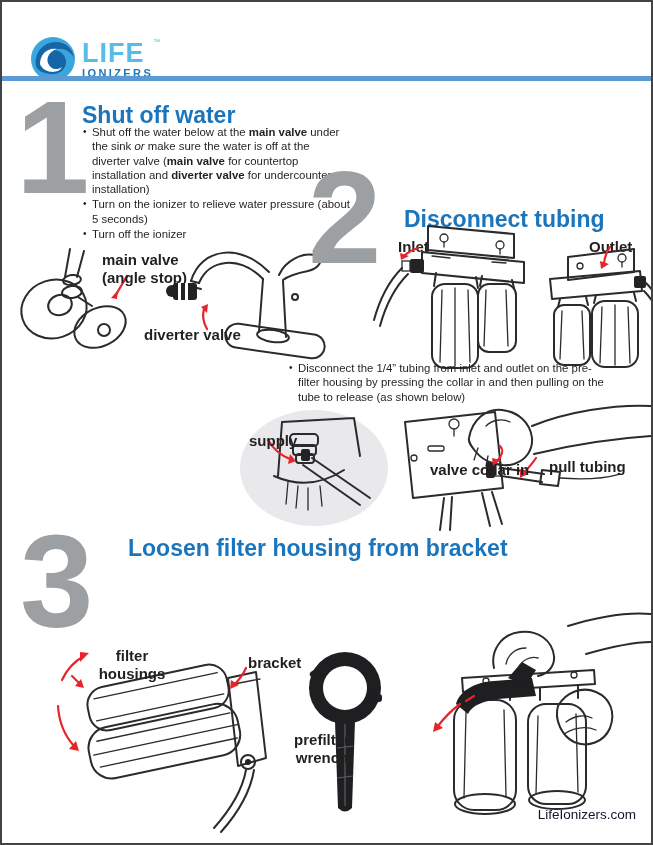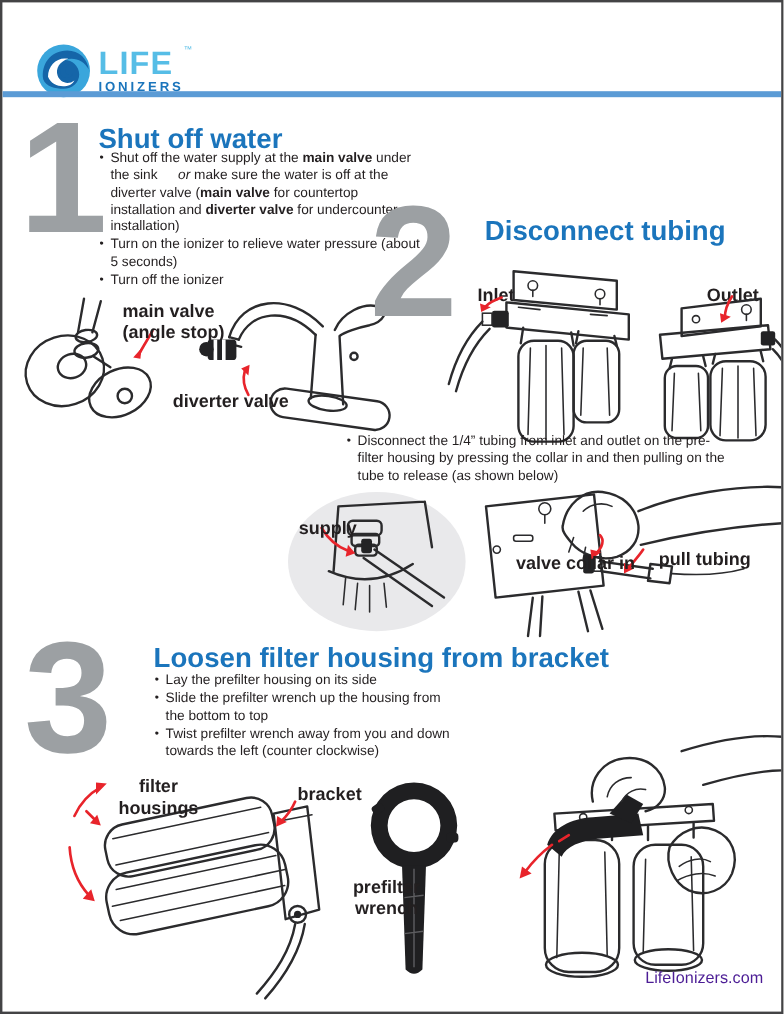--- a/index.html
+++ b/index.html
@@ -16,24 +16,24 @@
   .title{position:absolute;left:148px;top:26px;width:492px;font-size:33px;font-weight:700;
          color:#808285;letter-spacing:-0.5px;white-space:nowrap;}
   .rule{position:absolute;left:0;right:0;top:74px;height:5px;background:#5b9bd5;}
   
   .num{position:absolute;font-size:132px;font-weight:700;color:#9ca0a3;line-height:1;letter-spacing:-3px;}
   .step-h{position:absolute;font-size:23px;font-weight:700;color:#1b75bc;white-space:nowrap;}
   .bullets{position:absolute;list-style:none;margin:0;padding:0;font-size:11.4px;line-height:14.3px;}
   .bullets li{position:relative;padding-left:10px;margin:0 0 1px 0;}
   .bullets li::before{content:"\2022";position:absolute;left:1px;top:0;font-size:10px;color:#231f20;}
   .b{font-weight:700;}
-  .i{font-style:italic;margin-left:14px;}
+  .i{font-style:italic;}
   
   .lbl{position:absolute;font-size:15px;font-weight:700;color:#231f20;line-height:1.18;white-space:pre-line;}
-  .footer{position:absolute;right:15px;top:805px;font-size:13.5px;color:#4c1d95;}
+  .footer{position:absolute;right:15px;top:805px;font-size:13.5px;color:#0f172a;}
   svg{display:block;overflow:visible;}
   .line{stroke:#2b2b2d;stroke-width:2;fill:none;stroke-linecap:round;stroke-linejoin:round;}
   .thin{stroke:#2b2b2d;stroke-width:1.3;fill:none;stroke-linecap:round;}
   .dark{fill:#232325;stroke:none;}
   .red{stroke:#e8242b;stroke-width:2.2;fill:none;stroke-linecap:round;}
   .redf{fill:#e8242b;stroke:none;}
 </style>
 </head>
 <body>
 
@@ -51,21 +51,21 @@
     <span class="logo-text">
       <span class="logo-life"><span>LIFE</span><span class="logo-tm">™</span></span>
       <span class="logo-ionizers">IONIZERS</span>
     </span>
   </div>
   <div class="rule"></div>
 
   <div class="num" style="left:14px;top:80px;">1</div>
   <div class="step-h" style="left:80px;top:100px;">Shut off water</div>
   <ul class="bullets" style="left:80px;top:123px;width:268px;">
-    <li><span>Shut off the water supply at the </span><span class="b">main valve</span><span> under the sink </span><span class="i">or</span><span> make sure the water is off at the diverter valve (</span><span class="b">main valve</span><span> for countertop installation and </span><span class="b">diverter valve</span><span> for undercounter installation)</span></li>
+    <li><span>Shut off the water below at the </span><span class="b">main valve</span><span> under the sink </span><span class="i">or</span><span> make sure the water is off at the diverter valve (</span><span class="b">main valve</span><span> for countertop installation and </span><span class="b">diverter valve</span><span> for undercounter installation)</span></li>
     <li>Turn on the ionizer to relieve water pressure (about 5 seconds)</li>
     <li>Turn off the ionizer</li>
   </ul>
 
   <span class="abs" style="left:14px;top:243px;">
     <svg width="118" height="120" viewBox="0 0 118 120">
       <ellipse class="line" cx="38" cy="64" rx="33" ry="29" transform="rotate(-18 38 64)"></ellipse>
       <ellipse class="line" cx="44" cy="60" rx="12" ry="10" transform="rotate(-18 44 60)"></ellipse>
       <path class="line" d="M54,4 L49,32 M68,6 L61,32"></path>
       <ellipse class="line" cx="56" cy="35" rx="9" ry="5" transform="rotate(-8 56 35)"></ellipse>
@@ -98,21 +98,21 @@
       <circle class="dark" cx="5" cy="56" r="6"></circle>
       <path class="line" d="M112,40 C118,26 136,16 150,21 C157,24 153,33 141,36 C131,38 120,42 116,45"></path>
       <circle class="line" cx="128" cy="62" r="3"></circle>
       <path class="red" d="M40,94 C36,87 35,81 37,74"></path>
       <polygon class="redf" points="34,72 41,69 40,78"></polygon>
     </svg>
   </span>
   <div class="lbl" style="left:142px;top:324px;">diverter valve</div>
 
   <div class="num" style="left:306px;top:150px;">2</div>
-  <div class="step-h" style="left:402px;top:177px;">Disconnect tubing</div>
+  <div class="step-h" style="left:402px;top:204px;">Disconnect tubing</div>
   <div class="lbl" style="left:396px;top:236px;">Inlet</div>
   <div class="lbl" style="left:587px;top:236px;text-align:right;">Outlet</div>
 
   <span class="abs" style="left:370px;top:220px;">
     <svg width="168" height="148" viewBox="0 0 168 148">
       <path class="line" d="M56,4 L142,12 L142,36 L56,28 Z"></path>
       <circle class="thin" cx="72" cy="16" r="4"></circle>
         <path class="thin" d="M72,20 L72,25"></path>
       <circle class="thin" cx="128" cy="23" r="4"></circle>
         <path class="thin" d="M128,27 L128,32"></path>
@@ -205,25 +205,20 @@
         <path class="red" d="M142,60 C138,66 134,70 130,75"></path>
         <polygon class="redf" points="126,80 126,71 134,76"></polygon>
       </g>
     </svg>
   </span>
   <div class="lbl" style="left:428px;top:459px;">valve collar in</div>
   <div class="lbl" style="left:547px;top:456px;">pull tubing</div>
 
   <div class="num" style="left:18px;top:514px;">3</div>
   <div class="step-h" style="left:126px;top:533px;">Loosen filter housing from bracket</div>
-  <ul class="bullets" style="left:126px;top:558px;width:254px;">
-    <li>Lay the prefilter housing on its side</li>
-    <li>Slide the prefilter wrench up the housing from the bottom to top</li>
-    <li>Twist prefilter wrench away from you and down towards the left (counter clockwise)</li>
-  </ul>
 
   <span class="abs" style="left:48px;top:642px;">
     <svg width="226" height="190" viewBox="0 0 226 190">
       <g>
         <path class="red" d="M12,36 C17,25 25,17 34,12"></path>
         <polygon class="redf" points="39,9 30,18 30,8"></polygon>
         <path class="red" d="M22,32 L30,40"></path>
         <polygon class="redf" points="34,44 25,42 31,35"></polygon>
         <path class="red" d="M8,62 C9,78 15,92 24,102"></path>
         <polygon class="redf" points="29,107 19,105 26,97"></polygon>

